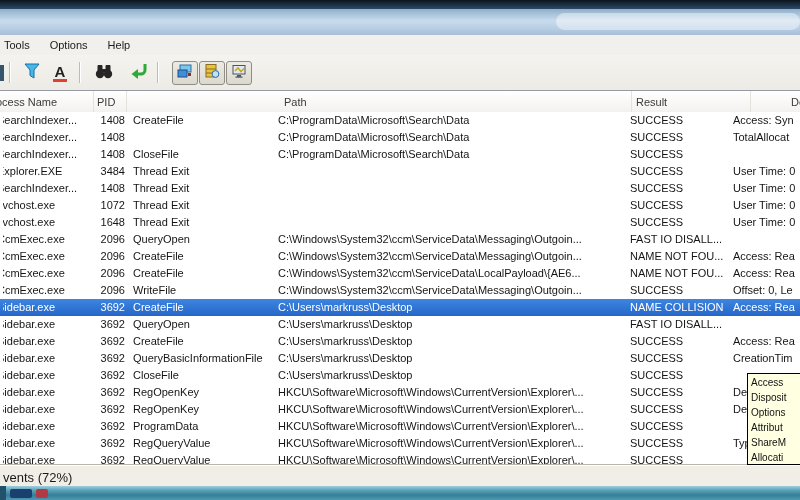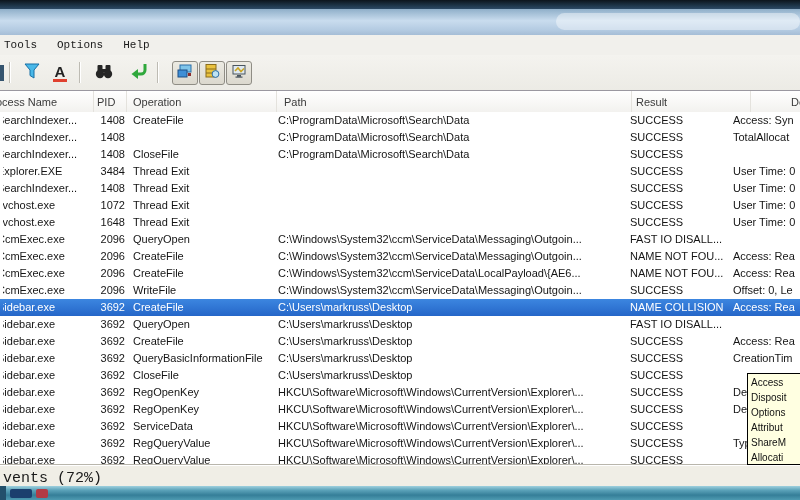--- a/index.html
+++ b/index.html
@@ -17,21 +17,21 @@
   
   .titlebar{position:absolute;left:0;top:9px;width:800px;height:26px;
     background:linear-gradient(180deg,#8fafc9 0%,#c9dcee 45%,#b4cbe2 80%,#a5bdd6 100%);
     border-bottom:1px solid #7d94ab;}
   .title-text{position:absolute;left:3px;top:6px;font-size:12px;color:#16212b;white-space:nowrap;}
   .sheen{position:absolute;left:556px;top:4px;width:244px;height:17px;
     background:rgba(255,255,255,0.42);border-radius:9px;}
 
   
   .menubar{position:absolute;left:0;top:35px;width:800px;height:20px;
-    background:#f1f0ec;display:flex;align-items:center;font-family:Liberation Mono, monospace;}
+    background:#f1f0ec;display:flex;align-items:center;}
   .menu-item{font-size:11px;color:#1a1a1a;padding:3px 10px;white-space:nowrap;}
   .menu-item.cut{margin-left:-6px;}
 
   
   .toolbar{position:absolute;left:0;top:55px;width:800px;height:35px;
     background:linear-gradient(180deg,#f4f3ef 0%,#ecebe5 100%);
     border-bottom:1px solid #d7d5cd;}
   .tb-sep{position:absolute;top:7px;width:1px;height:21px;background:#bdbbb3;box-shadow:1px 0 0 #ffffff;}
   .tb-btn{position:absolute;top:6px;width:24px;height:24px;display:flex;align-items:center;justify-content:center;}
   .tb-toggle{position:absolute;top:6px;width:26px;height:24px;
@@ -71,21 +71,21 @@
 
   
   .tooltip{position:absolute;left:747px;top:373px;width:60px;height:92px;
     background:#ffffe1;border:1px solid #000;box-sizing:border-box;
     padding:1px 0 0 3px;overflow:hidden;z-index:5;}
   .tt-line{font-size:10px;line-height:15px;color:#111;white-space:nowrap;}
 
   
   .statusbar{position:absolute;left:0;top:464px;width:800px;height:22px;
     background:#f0eee6;border-top:1px solid #b9b6ac;box-shadow:inset 0 1px 0 #ffffff;}
-  .status-text{position:absolute;left:3px;top:5px;font-size:15px;color:#1a1a1a;white-space:nowrap;font-family:Liberation Mono, monospace;}
+  .status-text{position:absolute;left:3px;top:5px;font-size:13px;color:#1a1a1a;white-space:nowrap;}
 
   
   .taskbar{position:absolute;left:0;top:486px;width:800px;height:14px;
     background:linear-gradient(180deg,#9fd0de 0%,#5ba2b9 30%,#357e98 65%,#4e9ab1 100%);}
   .tb-blob1{position:absolute;left:10px;top:3px;width:22px;height:9px;background:#1b3f6e;border-radius:2px;}
   .tb-blob2{position:absolute;left:36px;top:3px;width:12px;height:9px;background:#b23a45;border-radius:2px;}
   .tb-edge{position:absolute;left:0;top:0;width:6px;height:14px;background:#23506b;}
 </style>
 </head>
 <body>
@@ -172,21 +172,20 @@
             <rect x="6" y="12" width="4" height="1.8" fill="#49555e"></rect>
             <rect x="4.5" y="13.5" width="7" height="1.2" fill="#49555e"></rect>
           </svg>
       </span>
     </div>
   </div>
 
   <div class="header-row">
     <div class="hcell h-process">Process Name</div>
     <div class="hcell h-pid">PID</div>
-    <div class="hcell h-operation">Operation</div>
     <div class="hcell h-path">Path</div>
     <div class="hcell h-result">Result</div>
     <div class="hcell h-detail">Detail</div>
   </div>
 
   <div class="listview">
       <div class="row" style="top: 0px;">
         <div class="cell c-process">SearchIndexer...</div>
         <div class="cell c-pid">1408</div>
         <div class="cell c-operation">CreateFile</div>
@@ -325,21 +324,21 @@
         <div class="cell c-process">Sidebar.exe</div>
         <div class="cell c-pid">3692</div>
         <div class="cell c-operation">RegOpenKey</div>
         <div class="cell c-path">HKCU\Software\Microsoft\Windows\CurrentVersion\Explorer\...</div>
         <div class="cell c-result">SUCCESS</div>
         <div class="cell c-detail">Desi</div>
       </div>
       <div class="row" style="top: 306px;">
         <div class="cell c-process">Sidebar.exe</div>
         <div class="cell c-pid">3692</div>
-        <div class="cell c-operation">ServiceData</div>
+        <div class="cell c-operation">ProgramData</div>
         <div class="cell c-path">HKCU\Software\Microsoft\Windows\CurrentVersion\Explorer\...</div>
         <div class="cell c-result">SUCCESS</div>
         <div class="cell c-detail"></div>
       </div>
       <div class="row" style="top: 323px;">
         <div class="cell c-process">Sidebar.exe</div>
         <div class="cell c-pid">3692</div>
         <div class="cell c-operation">RegQueryValue</div>
         <div class="cell c-path">HKCU\Software\Microsoft\Windows\CurrentVersion\Explorer\...</div>
         <div class="cell c-result">SUCCESS</div>

